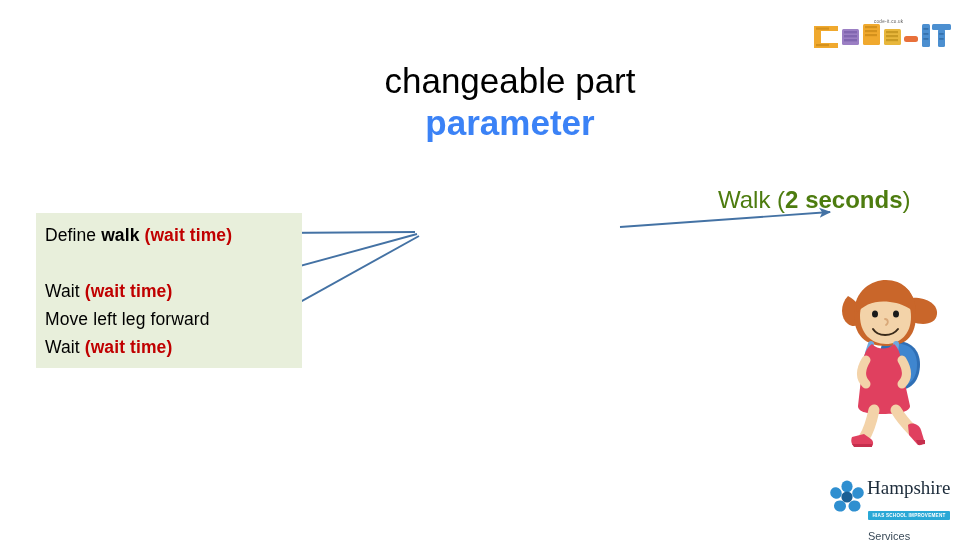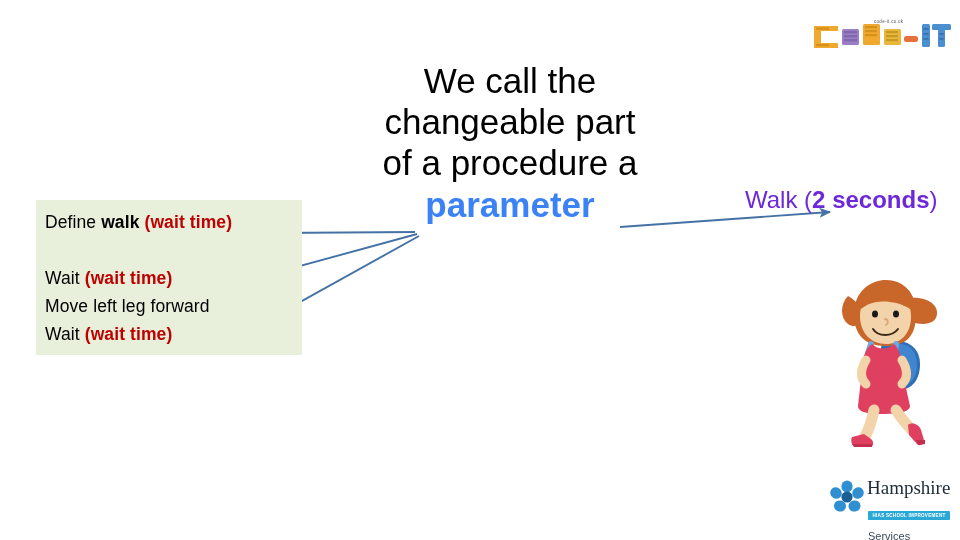--- a/index.html
+++ b/index.html
@@ -25,21 +25,21 @@
     top: 0;
     width: 960px;
     height: 540px;
     pointer-events: none;
   }
 
   
   #code-box {
     position: absolute;
     left: 36px;
-    top: 200px;
+    top: 213px;
     width: 266px;
     height: 155px;
     background: #e8efdb;
   }
   .code-line {
     position: absolute;
     left: 9px;
     font-size: 17.5px;
     line-height: 20px;
     color: #000000;
@@ -77,23 +77,22 @@
     white-space: nowrap;
   }
 
   
   #call-example {
     position: absolute;
     left: 718px;
     top: 186px;
     font-size: 24px;
     line-height: 28px;
-    color: #6d28d9;
-    white-space: nowrap;
-    margin-left: 27px;
+    color: #4d7c0f;
+    white-space: nowrap;
   }
   #call-example .call-arg { font-weight: bold; }
 
   
   #codeit-logo {
     position: absolute;
     left: 812px;
     top: 20px;
     width: 140px;
     height: 34px;
@@ -192,23 +191,21 @@
     </div>
     <div class="code-line l3">
       <span>Move left leg forward</span>
     </div>
     <div class="code-line l4">
       <span>Wait </span><span class="param-red">(wait time)</span>
     </div>
   </div>
 
   <div id="statement">
-    <div class="stmt-line">We call the</div>
     <div class="stmt-line">changeable part</div>
-    <div class="stmt-line">of a procedure a</div>
     <div class="stmt-emph">parameter</div>
   </div>
 
   <div id="call-example">
     <span>Walk (</span><span class="call-arg">2 seconds</span><span>)</span>
   </div>
 
   <div id="codeit-logo">
     <span class="logo-caption">code-it.co.uk</span>
     <svg width="140" height="34" viewBox="0 0 140 34">

